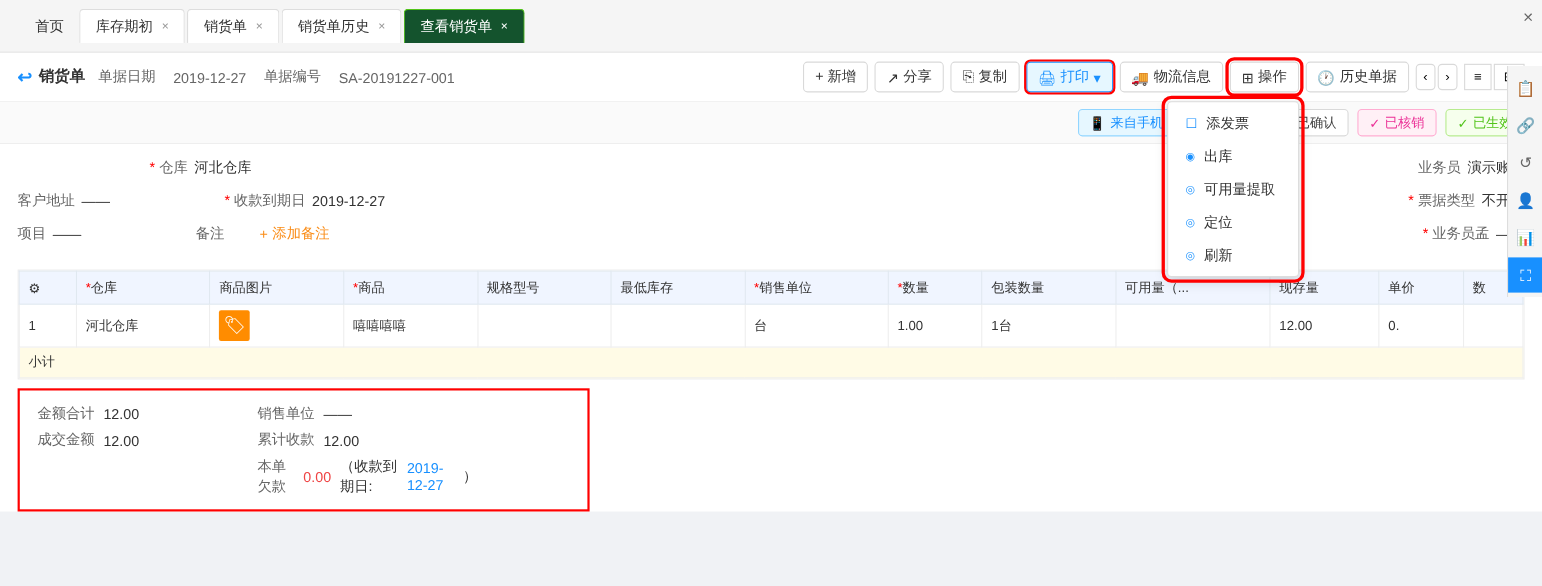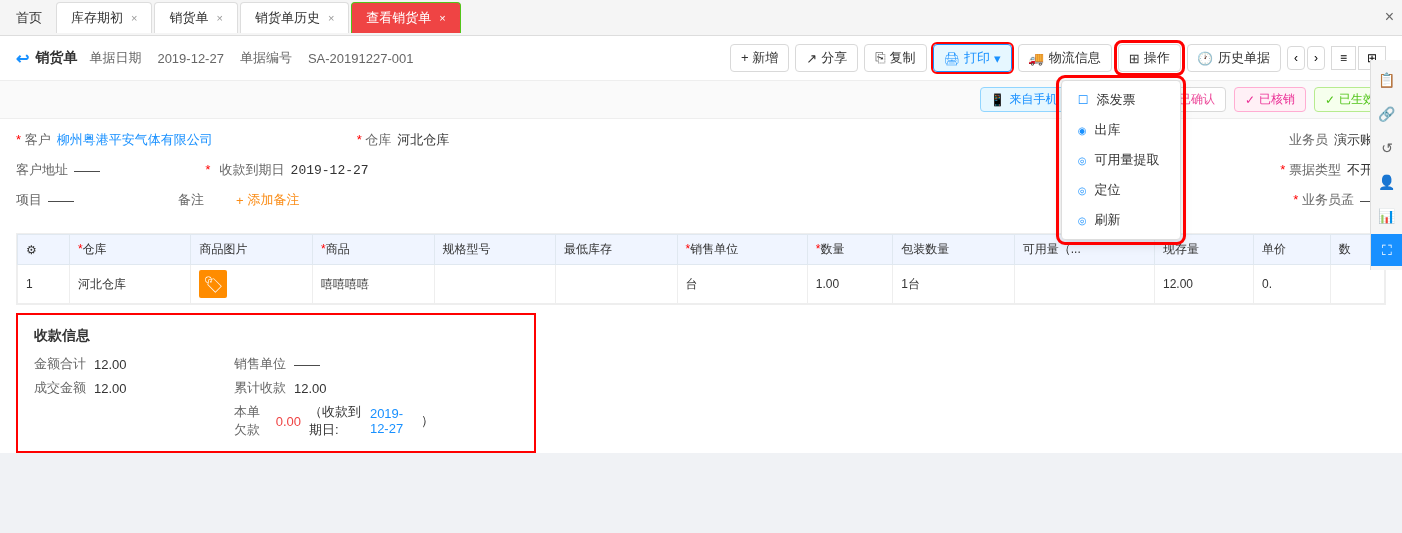--- a/index.html
+++ b/index.html
@@ -1,28 +1,28 @@
 <!DOCTYPE html>
 <html><head>
   <meta charset="utf-8">
   <style>
     * { box-sizing: border-box; margin: 0; padding: 0; }
     body { font-family: 'Microsoft YaHei', sans-serif; font-size: 13px; background: #f0f2f5; color: #333; }
 
     
     .tab-bar {
       display: flex; align-items: center; background: #f5f5f5; border-bottom: 1px solid #ddd;
-      padding: 0 4px; height: 36px; gap: 2px;
+      padding: 0 20px; height: 48px; gap: 2px;
     }
     .tab-item {
       display: flex; align-items: center; padding: 6px 14px; background: #fff;
       border: 1px solid #ddd; border-bottom: none; border-radius: 4px 4px 0 0;
       cursor: pointer; font-size: 13px; gap: 6px; position: relative;
     }
-    .tab-item.active-green { background: #ef4444; color: #fff; border-color: #52c41a; }
+    .tab-item.active-green { background: #14532d; color: #fff; border-color: #52c41a; }
     .tab-close { font-size: 11px; color: #999; cursor: pointer; margin-left: 2px; }
     .tab-item.active-green .tab-close { color: #fff; }
     .tab-home { padding: 6px 12px; cursor: pointer; font-size: 13px; }
 
     
     .main-content { background: #fff; margin: 0; padding: 0; }
 
     
     .doc-header {
       display: flex; align-items: center; padding: 8px 16px;
@@ -45,21 +45,21 @@
     .view-btn { padding: 4px 8px; border: 1px solid #d9d9d9; background: #fff; cursor: pointer; font-size: 12px; }
 
     
     .sub-toolbar {
       display: flex; align-items: center; padding: 6px 16px; gap: 8px;
       background: #fafafa; border-bottom: 1px solid #eee;
     }
     .sub-btn {
       display: flex; align-items: center; gap: 4px; padding: 3px 10px;
       border: 1px solid #d9d9d9; border-radius: 4px; background: #fff;
-      cursor: pointer; font-size: 12px; color: #ec4899;
+      cursor: pointer; font-size: 12px; color: #404040;
     }
     .sub-btn-blue { color: #1890ff; border-color: #91d5ff; background: #e6f7ff; }
     .sub-btn-orange { color: #fa8c16; border-color: #ffd591; background: #fff7e6; }
 
     
     .status-btn {
       display: flex; align-items: center; gap: 4px; padding: 3px 10px;
       border-radius: 4px; font-size: 12px; cursor: pointer;
       border: 1px solid transparent;
     }
@@ -265,39 +265,35 @@
       </button>
       <button class="status-btn status-effect">
         <span>✓</span>
         <span>已生效</span>
       </button>
     </div>
   </div>
 
   <div class="form-section">
     <div class="form-row">
-      <div class="form-field">
-        <span class="form-label required">客户</span>
-        <span class="form-value form-value-link">柳州粤港平安气体有限公司</span>
-      </div>
       <div class="form-field" style="margin-left: 120px;">
         <span class="form-label required">仓库</span>
         <span class="form-value">河北仓库</span>
       </div>
       <div class="form-field" style="margin-left: auto;">
         <span class="form-label">业务员</span>
         <span class="form-value">演示账号</span>
       </div>
     </div>
     <div class="form-row">
       <div class="form-field">
         <span class="form-label">客户地址</span>
         <span class="form-value">——</span>
       </div>
-      <div class="form-field" style="margin-left: 80px; font-family: Liberation Mono, monospace;">
+      <div class="form-field" style="margin-left: 80px;">
         <span class="form-label required">收款到期日</span>
         <span class="form-value">2019-12-27</span>
       </div>
       <div class="form-field" style="margin-left: auto; text-align: center;">
         <span class="form-label required">票据类型</span>
         <span class="form-value">不开票</span>
       </div>
     </div>
     <div class="form-row">
       <div class="form-field">
@@ -348,26 +344,28 @@
           <td></td>
           <td></td>
           <td>台</td>
           <td>1.00</td>
           <td>1台</td>
           <td></td>
           <td>12.00</td>
           <td>0.</td>
           <td></td>
         </tr>
+        <tr class="subtotal-row">
+          <td colspan="13">小计</td>
+        </tr>
       </tbody>
     </table>
   </div>
 
   <div class="payment-box">
-    <div class="payment-title">收款信息</div>
     <div class="payment-grid">
       <div class="payment-item">
         <span class="payment-label">金额合计</span>
         <span class="payment-value">12.00</span>
       </div>
       <div class="payment-item">
         <span class="payment-label">销售单位</span>
         <span class="payment-value">——</span>
       </div>
       <div class="payment-item">

